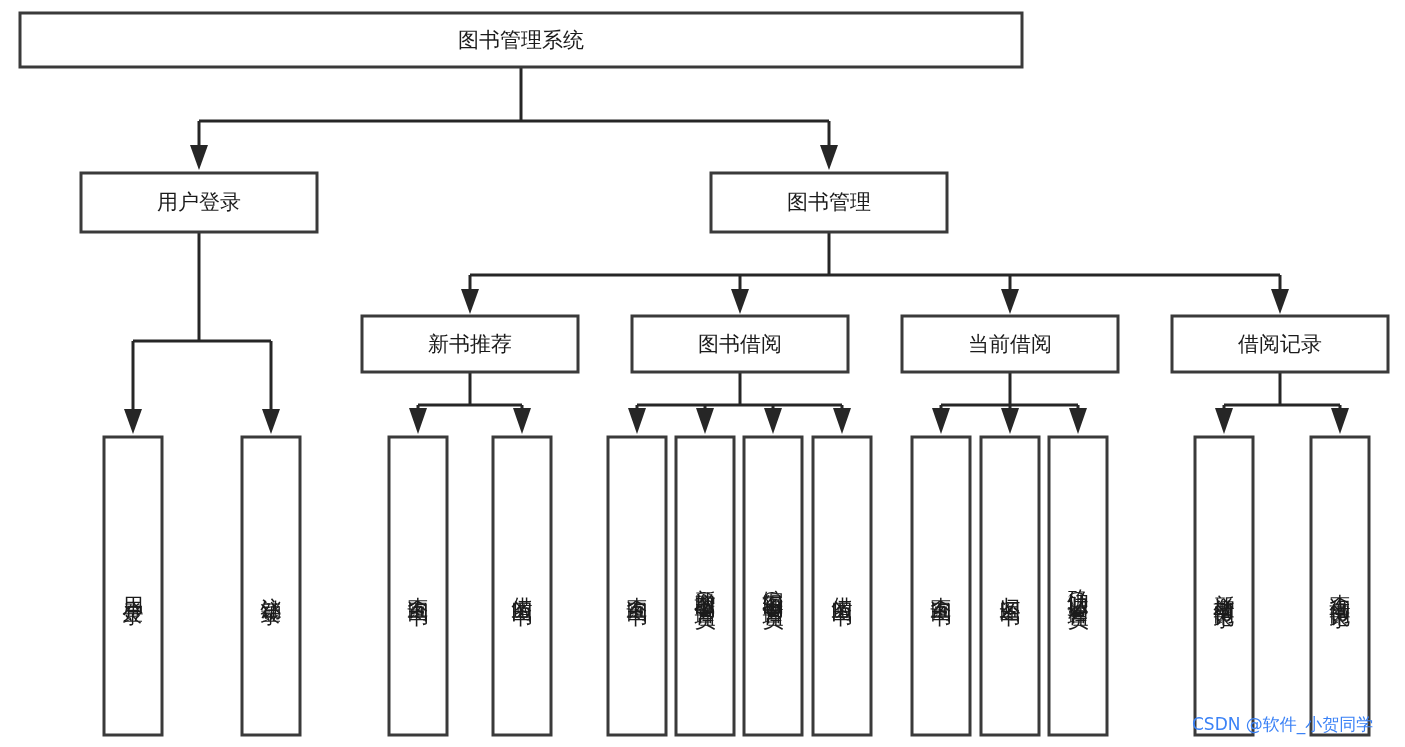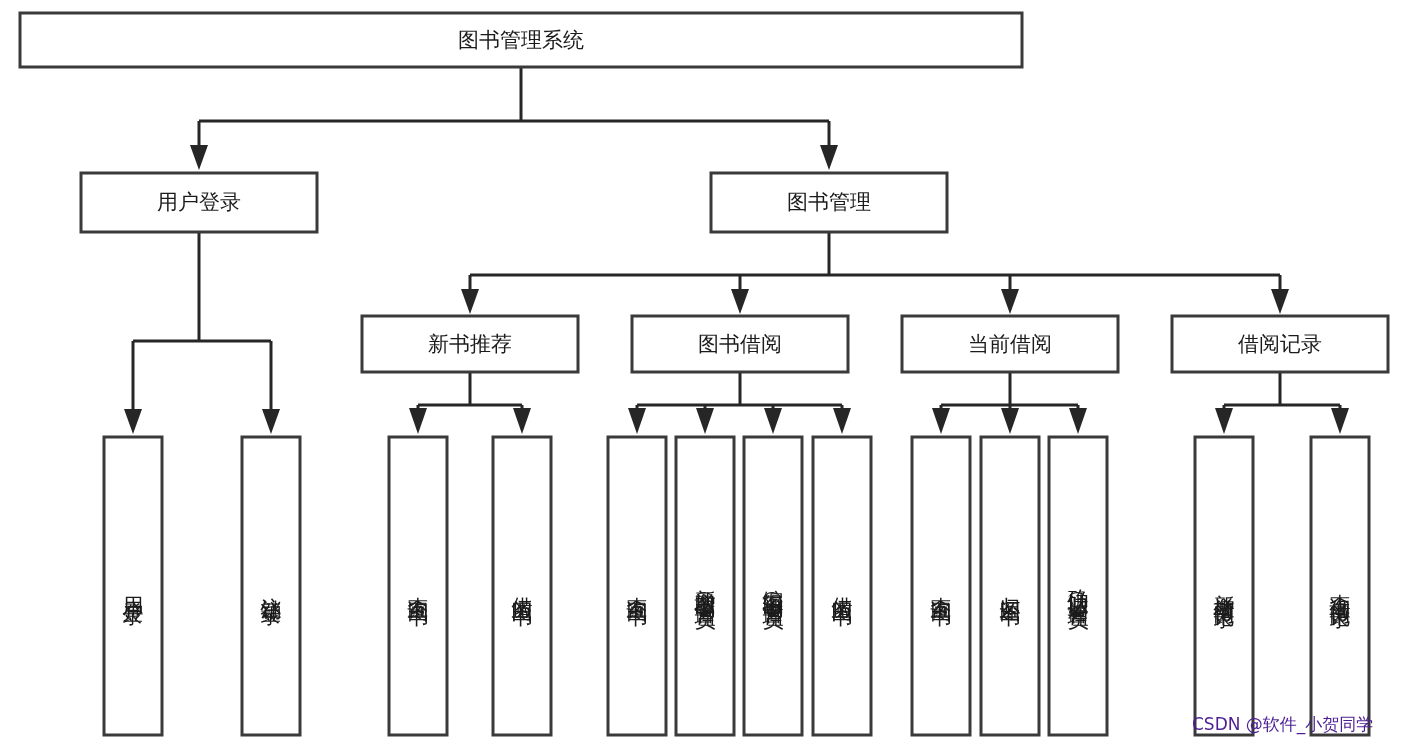--- a/index.html
+++ b/index.html
@@ -56,21 +56,21 @@
     writing-mode: vertical-rl;
     text-orientation: upright;
     letter-spacing: 3px;
     text-anchor: middle;
     dominant-baseline: central;
   }
   .watermark {
     position: absolute;
     font-family: "DejaVu Sans", "Liberation Sans", sans-serif;
     font-size: 17px;
-    color: #4c1d95;
+    color: #3b82f6;
     white-space: nowrap;
     left: 1192px;
     top: 713px;
     pointer-events: none;
     text-align: right;
   }
 </style>
 </head>
 <body>
 

